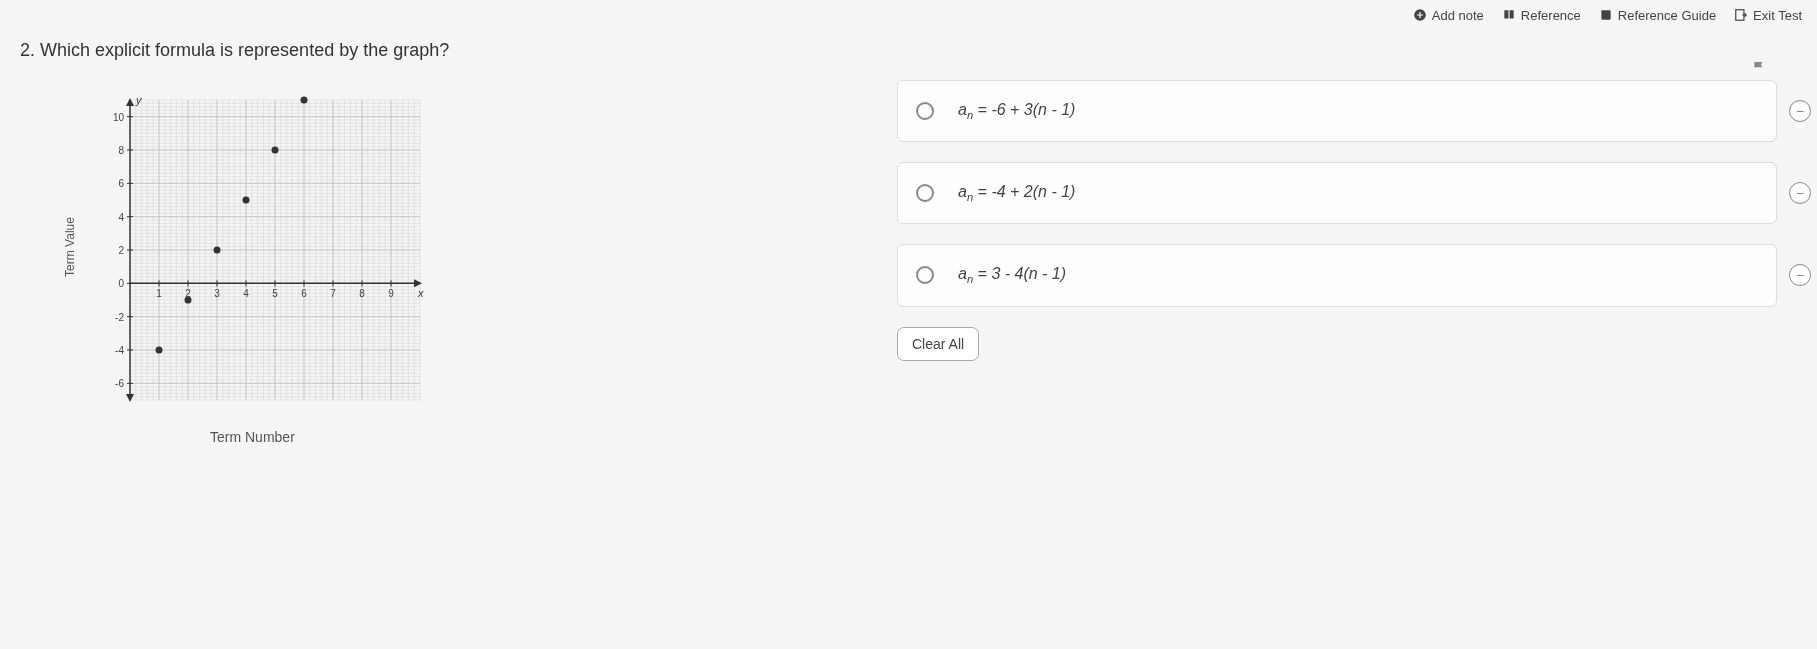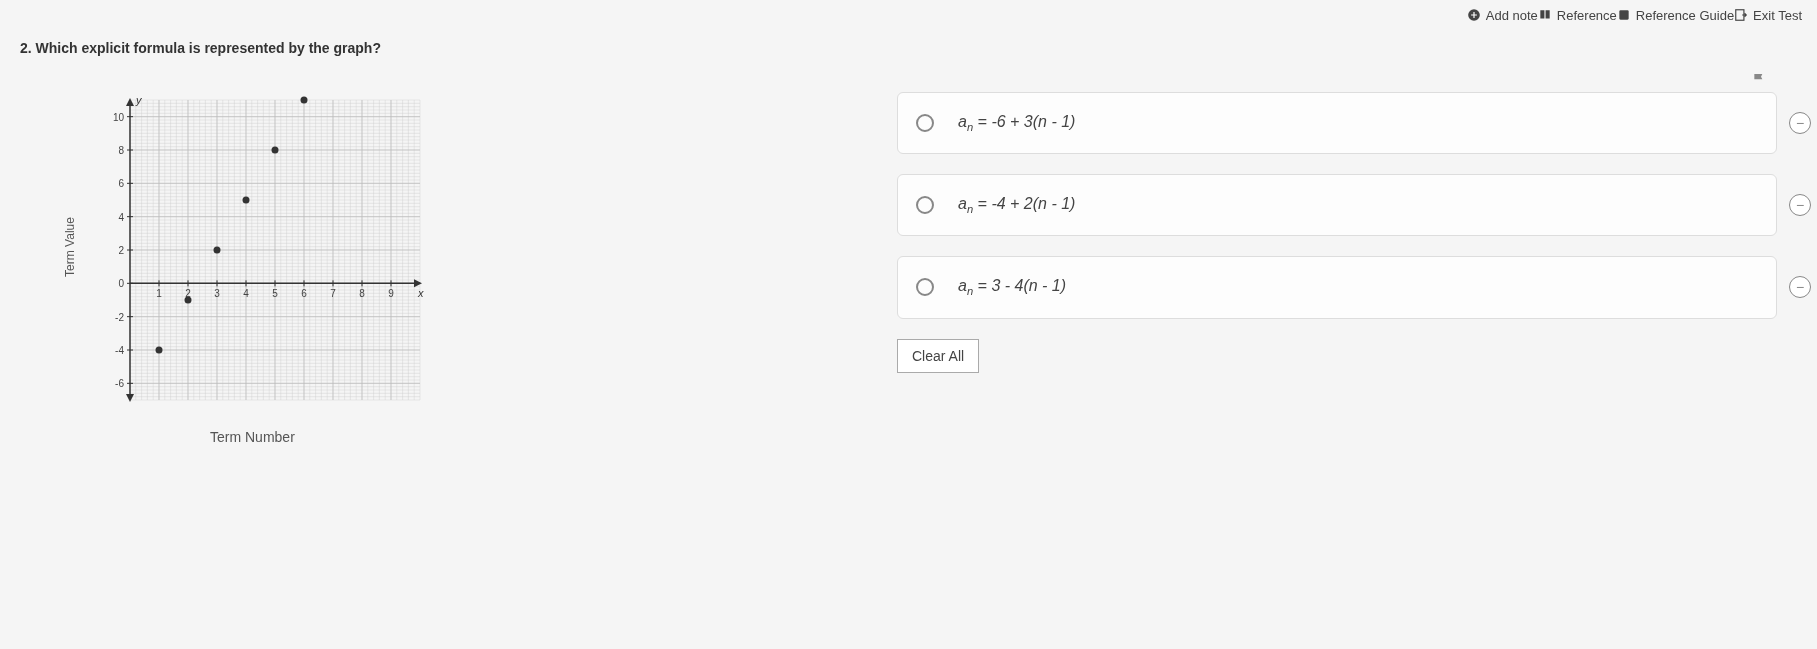--- a/index.html
+++ b/index.html
@@ -11,38 +11,38 @@
       position: relative;
       color: #3a3a3a;
     }
     .toolbar {
       position: absolute;
       top: 0;
       right: 0;
       height: 30px;
       display: flex;
       align-items: center;
+      gap: 18px;
       padding: 12px 15px;
       font-size: 13px;
       color: #444;
     }
     .toolbar-item {
       display: flex;
       align-items: center;
       gap: 5px;
       cursor: pointer;
     }
     .toolbar-item svg { width: 14px; height: 14px; }
     .question-area {
       position: absolute;
       top: 40px;
       left: 20px;
-      font-size: 14px;
+      font-size: 18px;
       color: #333;
-      font-weight: bold;
     }
     .graph-container {
       position: absolute;
       top: 90px;
       left: 60px;
       width: 380px;
       height: 350px;
     }
     .y-axis-label {
       position: absolute;
@@ -61,21 +61,21 @@
     }
     .graph {
       position: absolute;
       left: 40px;
       top: 0;
       width: 340px;
       height: 330px;
     }
     .answer-panel {
       position: absolute;
-      top: 92px;
+      top: 80px;
       right: 40px;
       width: 880px;
     }
     .flag-icon {
       position: absolute;
       top: -20px;
       right: 10px;
       cursor: pointer;
       color: #888;
     }
@@ -128,21 +128,21 @@
       cursor: pointer;
       background: #fff;
     }
     .clear-all {
       border: 1px solid #aaa;
       background: #fff;
       padding: 8px 14px;
       font-size: 14px;
       color: #444;
       cursor: pointer;
-      border-radius: 0;
+      border-radius: 7px;
     }
   </style>
 </head>
 <body>
 
 <div class="toolbar">
   <div class="toolbar-item">
     <svg viewBox="0 0 24 24" fill="#444">
         <circle cx="12" cy="12" r="10"></circle>
         <path d="M12 7v10M7 12h10" stroke="#fff" stroke-width="2"></path>

